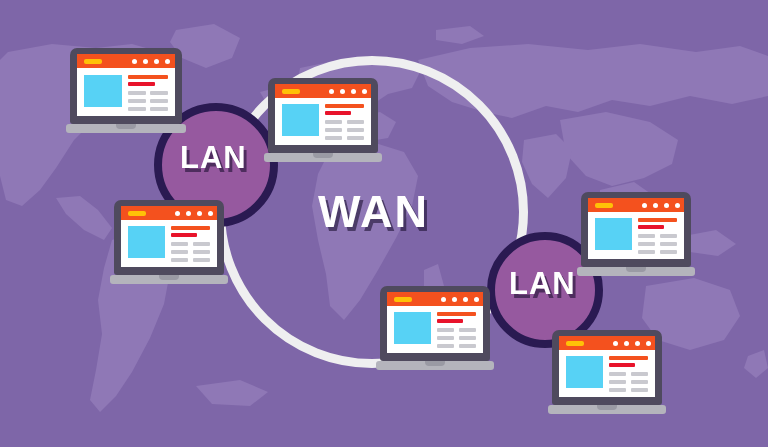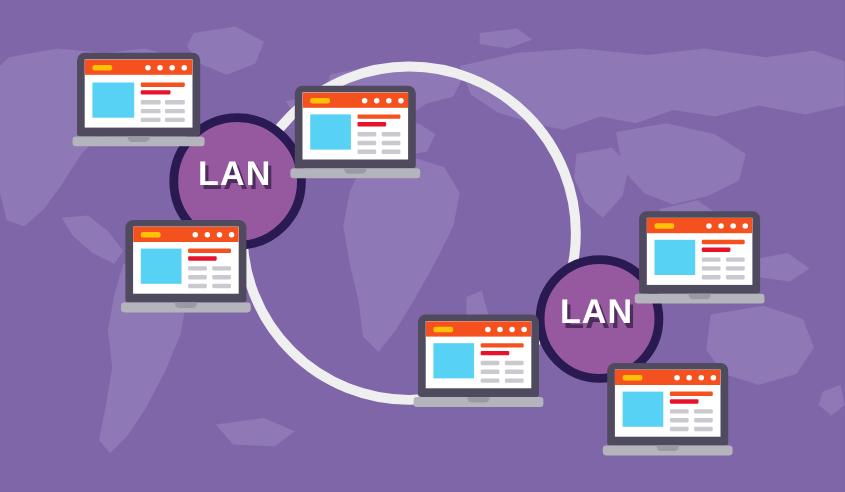--- a/index.html
+++ b/index.html
@@ -282,16 +282,17 @@
         <div class="lt-line ln-gray" style="left:50px;top:52px;width:17px;height:4px;"></div>
         <div class="lt-line ln-gray" style="left:72px;top:52px;width:17px;height:4px;"></div>
       </div>
     </div>
     <div class="lt-base" style="left:0px;top:75px;width:118px;height:9px;"></div>
     <div class="lt-notch" style="left:49px;top:75px;width:20px;height:5px;"></div>
   </div>
 
   <div class="label label-lan" style="left:180px;top:140px;">LAN</div>
 
+  <div class="label label-wan" style="left:318px;top:186px;">WAN</div>
 
   <div class="label label-lan" style="left:509px;top:266px;">LAN</div>
 
 </div>
 
 </body></html>

